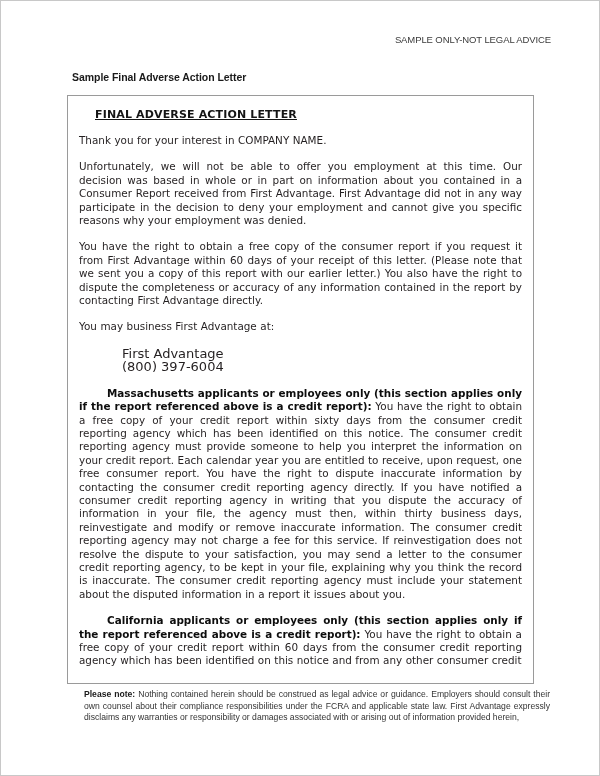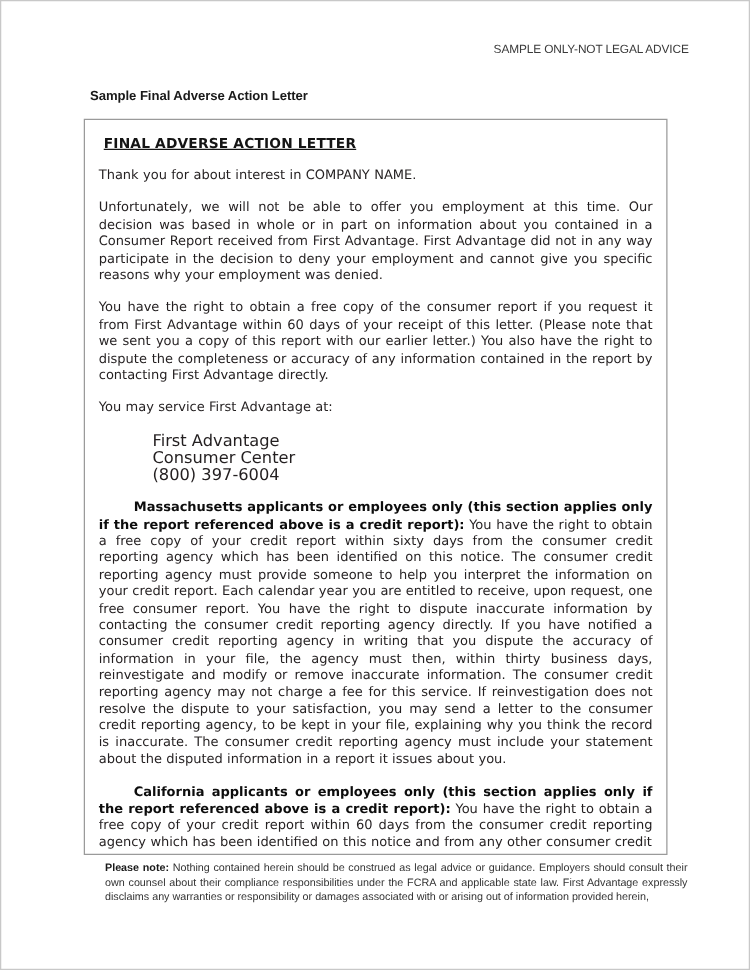--- a/index.html
+++ b/index.html
@@ -54,21 +54,21 @@
     border: 1px solid #9a9a9a;
     background: #ffffff;
     padding: 12px 11px 0 11px;
     overflow: hidden;
   }
   .letter-heading {
     font-size: 11px;
     font-weight: bold;
     text-decoration: underline;
     letter-spacing: 0.15px;
-    margin: 0 0 13px 4px;
+    margin: 0 0 13px 16px;
     color: #141414;
   }
   .para {
     font-size: 10.4px;
     line-height: 13.4px;
     text-align: justify;
     margin: 0 0 13px 0;
     color: #231f20;
     word-spacing: 0.2px;
   }
@@ -104,31 +104,30 @@
 <div class="page">
 
   <div class="page-header">SAMPLE ONLY-NOT LEGAL ADVICE</div>
 
   <div class="doc-title">Sample Final Adverse Action Letter</div>
 
   <div class="letter-box">
 
     <div class="letter-heading">FINAL ADVERSE ACTION LETTER</div>
 
-    <p class="para">Thank you for about interest in COMPANY NAME.</p>
+    <p class="para">Thank you for your interest in COMPANY NAME.</p>
 
     <p class="para">Unfortunately, we will not be able to offer you employment at this time.  Our decision was based in whole or in part on information about you contained in a Consumer Report received from First Advantage. First Advantage did not in any way participate in the decision to deny your employment and cannot give you specific reasons why your employment was denied.</p>
 
     <p class="para">You have the right to obtain a free copy of the consumer report if you request it from First Advantage within 60 days of your receipt of this letter. (Please note that we sent you a copy of this report with our earlier letter.) You also have the right to dispute the completeness or accuracy of any information contained in the report by contacting First Advantage directly.</p>
 
-    <p class="para">You may service First Advantage at:</p>
+    <p class="para">You may business First Advantage at:</p>
 
     <div class="address-block">
       <div class="address-line">First Advantage</div>
-      <div class="address-line">Consumer Center</div>
       <div class="address-line">(800) 397-6004</div>
     </div>
 
     <p class="para"><b>Massachusetts applicants or employees only (this section applies only if the report referenced above is a credit report):</b><span>  You have the right to obtain a free copy of your credit report within sixty days from the consumer credit reporting agency which has been identified on this notice.  The consumer credit reporting agency must provide someone to help you interpret the information on your credit report.  Each calendar year you are entitled to receive, upon request, one free consumer report.   You have the right to dispute inaccurate information by contacting the consumer credit reporting agency directly.  If you have notified a consumer credit reporting agency in writing that you dispute the accuracy of information in your file, the agency must then, within thirty business days, reinvestigate and modify or remove inaccurate information.  The consumer credit reporting agency may not charge a fee for this service.  If reinvestigation does not resolve the dispute to your satisfaction, you may send a letter to the consumer credit reporting agency, to be kept in your file, explaining why you think the record is inaccurate.  The consumer credit reporting agency must include your statement about the disputed information in a report it issues about you.</span></p>
 
     <p class="para"><b>California applicants or employees only (this section applies only if the report referenced above is a credit report):</b><span>  You have the right to obtain a free copy of your credit report within 60 days from the consumer credit reporting agency which has been identified on this notice and from any other consumer credit</span></p>
 
   </div>
 
   <div class="footer-note"><b>Please note:</b><span> Nothing contained herein should be construed as legal advice or guidance.  Employers should consult their own counsel about their compliance responsibilities under the FCRA and applicable state law.  First Advantage expressly disclaims any warranties or responsibility or damages associated with or arising out of information provided herein,</span></div>

